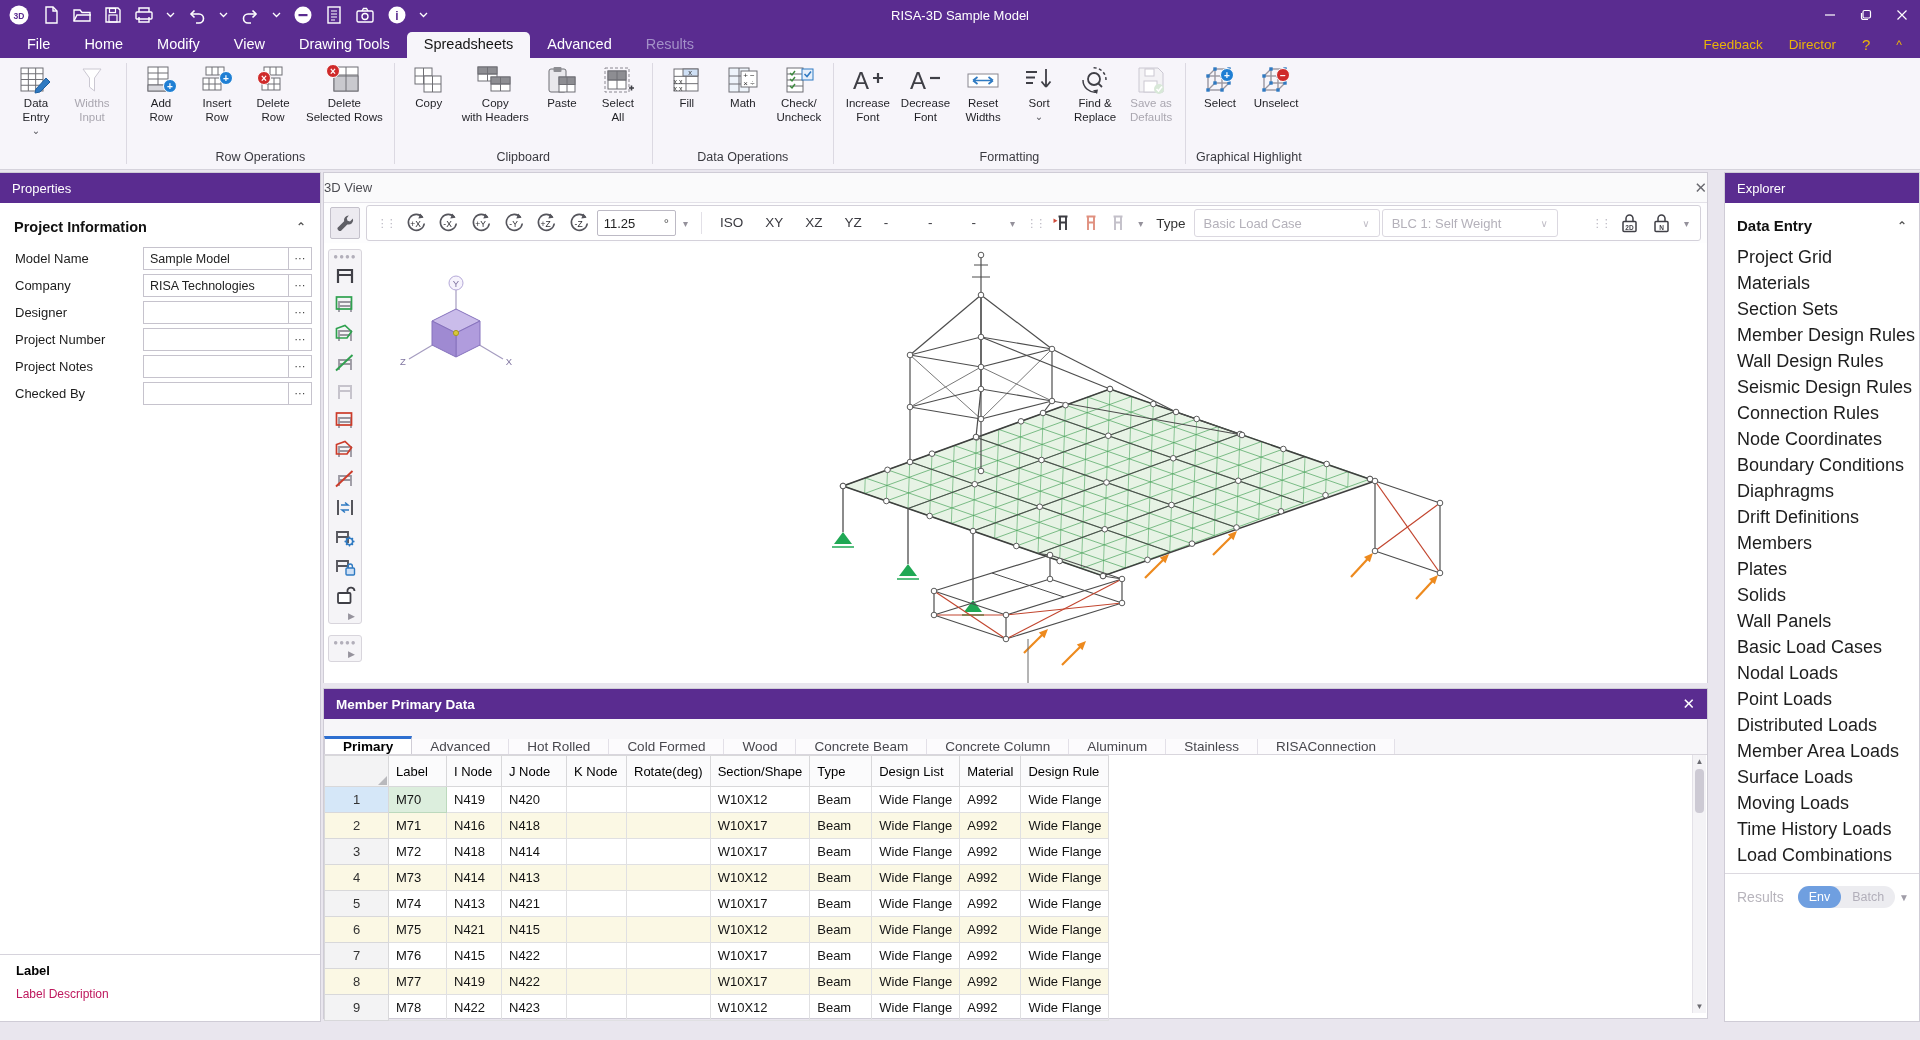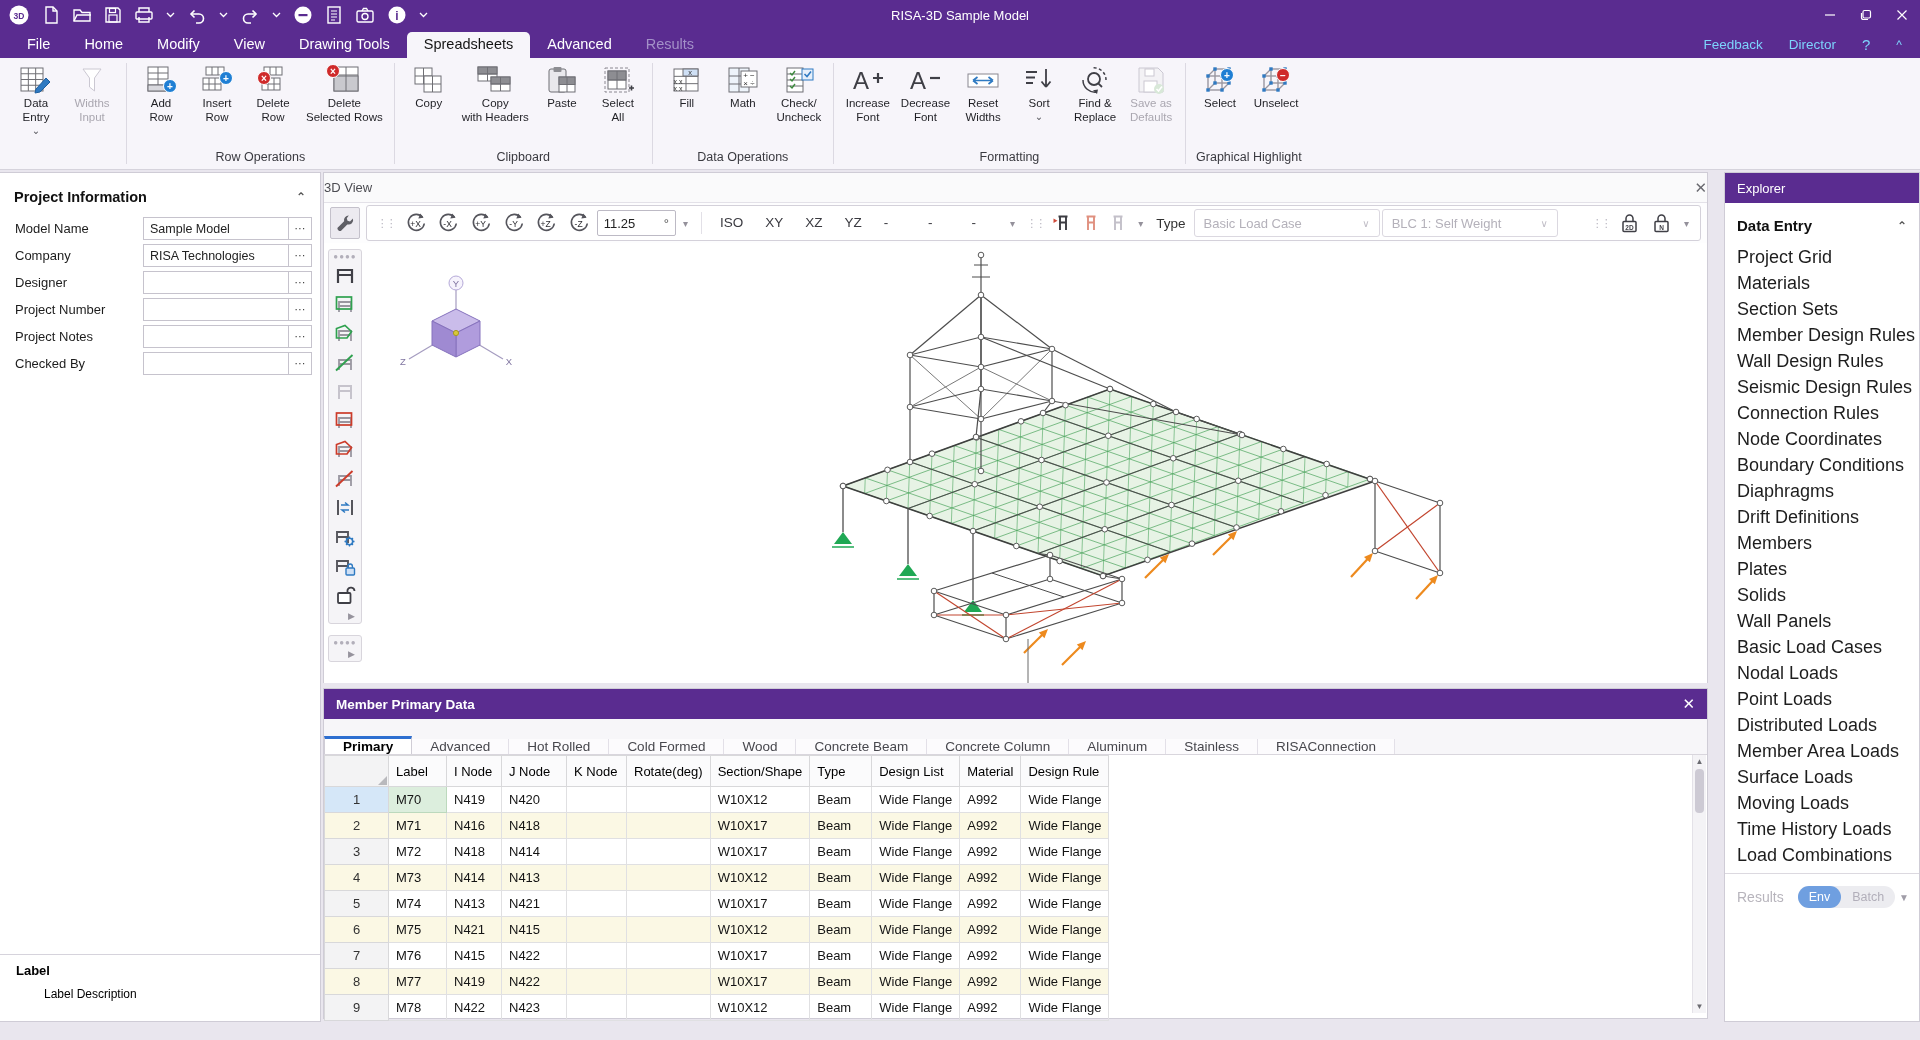--- a/index.html
+++ b/index.html
@@ -12,21 +12,21 @@
   .tb-icon{display:flex;align-items:center;justify-content:center;height:22px;}
   #tb-title{position:absolute;left:50%;transform:translateX(-50%);font-size:13px;color:#fff;white-space:nowrap;}
   .tb-win{margin-left:auto;display:flex;height:30px;}
   .win-btn{width:36px;height:30px;display:flex;align-items:center;justify-content:center;}
   
   #menubar{position:absolute;top:30px;left:0;right:0;height:28px;background:#5a2c90;display:flex;align-items:flex-end;}
   .menu-tabs{display:flex;align-items:flex-end;padding-left:10px;}
   .menu-tab{padding:0 17px;height:26px;line-height:25px;font-size:14.5px;color:#fff;white-space:nowrap;}
   .menu-tab.active{background:#f7f5fa;color:#141414;border-radius:5px 5px 0 0;}
   .menu-tab.disabled{color:#a391c8;}
-  .menu-right{margin-left:auto;display:flex;align-items:center;gap:26px;padding:0 18px 5px 0;font-size:13.5px;color:#7dd3fc;}
+  .menu-right{margin-left:auto;display:flex;align-items:center;gap:26px;padding:0 18px 5px 0;font-size:13.5px;color:#eab308;}
   
   #ribbon{position:absolute;top:58px;left:0;right:0;height:112px;background:#f7f5fa;border-bottom:1px solid #d6d3dc;
           display:flex;align-items:stretch;padding-left:2px;box-sizing:border-box;}
   .rgroup{display:flex;flex-direction:column;}
   .rbuttons{display:flex;flex:1;align-items:flex-start;padding:4px 6px 0;}
   .rlabel{font-size:12.5px;color:#3a3a40;text-align:center;padding:0 10px 5px;white-space:nowrap;}
   .rdivider{width:1px;background:#dcd9e2;margin:5px 0;}
   .rbtn{display:flex;flex-direction:column;align-items:center;min-width:46px;padding:1px 5px;}
   .rbtn .ic{height:34px;display:flex;align-items:center;justify-content:center;}
   .rbtn .lb{font-size:11.5px;line-height:1.2;color:#1f1f24;text-align:center;white-space:pre-line;}
@@ -39,21 +39,21 @@
   
   #props{left:0;top:172px;width:321px;height:850px;border-left:none;}
   .sec-head{display:flex;align-items:center;font-size:14.5px;font-weight:bold;color:#111;padding:16px 14px 10px;}
   .sec-head .chev{margin-left:auto;color:#555;font-size:12px;}
   .prop-row{display:flex;align-items:center;height:27px;padding:0 8px 0 15px;}
   .prop-row .pl{flex:0 0 128px;font-size:13px;color:#1c1c1c;}
   .prop-row .pv{flex:1;height:21px;border:1px solid #c6c3cd;font-size:12.5px;display:flex;align-items:center;padding:0 6px;color:#222;background:#fff;}
   .prop-row .pm{width:22px;height:21px;border:1px solid #c6c3cd;border-left:none;display:flex;align-items:center;justify-content:center;font-size:11px;color:#444;background:#fff;}
   #props-bottom{position:absolute;left:0;right:0;top:781px;border-top:1px solid #d6d3dc;padding:8px 0 0 16px;}
   #props-bottom .big{font-size:13px;font-weight:bold;color:#000;}
-  #props-bottom .small{font-size:12px;color:#000000;margin-top:9px;margin-left:28px;}
+  #props-bottom .small{font-size:12px;color:#be185d;margin-top:9px;}
   
   #view3d{left:323px;top:172px;width:1385px;height:511px;}
   .vhead{height:29px;background:#fafafb;border-bottom:1px solid #e3e1e8;display:flex;align-items:center;padding:0 0;font-size:13px;color:#4c4c52;text-align:right;}
   .vhead .x{margin-left:auto;color:#6a6a70;font-size:15px;}
   #vtoolbar{height:40px;display:flex;align-items:center;padding:0 6px;gap:6px;background:#fdfdfe;}
   .wrench-btn{width:28px;height:30px;border:1px solid #c4c1cb;background:#eceaf0;display:flex;align-items:center;justify-content:center;border-radius:2px;}
   .vbar{display:flex;align-items:center;height:34px;border:1px solid #d4d1da;border-radius:3px;background:#fff;padding:0 6px;gap:2px;}
   .vhandle{color:#b9b6c0;font-size:11px;letter-spacing:-2px;padding:0 4px;}
   .vsep{width:1px;height:22px;background:#e2e0e7;margin:0 6px;}
   .rot-btn{width:31px;height:28px;display:flex;align-items:center;justify-content:center;}
@@ -570,20 +570,23 @@
             </svg>
           </div>
           <div class="lb">Unselect</div>
         </div>
       </div>
       <div class="rlabel">Graphical Highlight</div>
     </div>
   </div>
 
 <div id="props" class="panel">
+  <div class="phead">
+    <span>Properties</span>
+  </div>
   <div class="sec-head">
     <span>Project Information</span>
     <span class="chev">⌃</span>
   </div>
   <div id="prop-rows">
       <div class="prop-row">
         <div class="pl">Model Name</div>
         <div class="pv">Sample Model</div>
         <div class="pm">⋯</div>
       </div>

